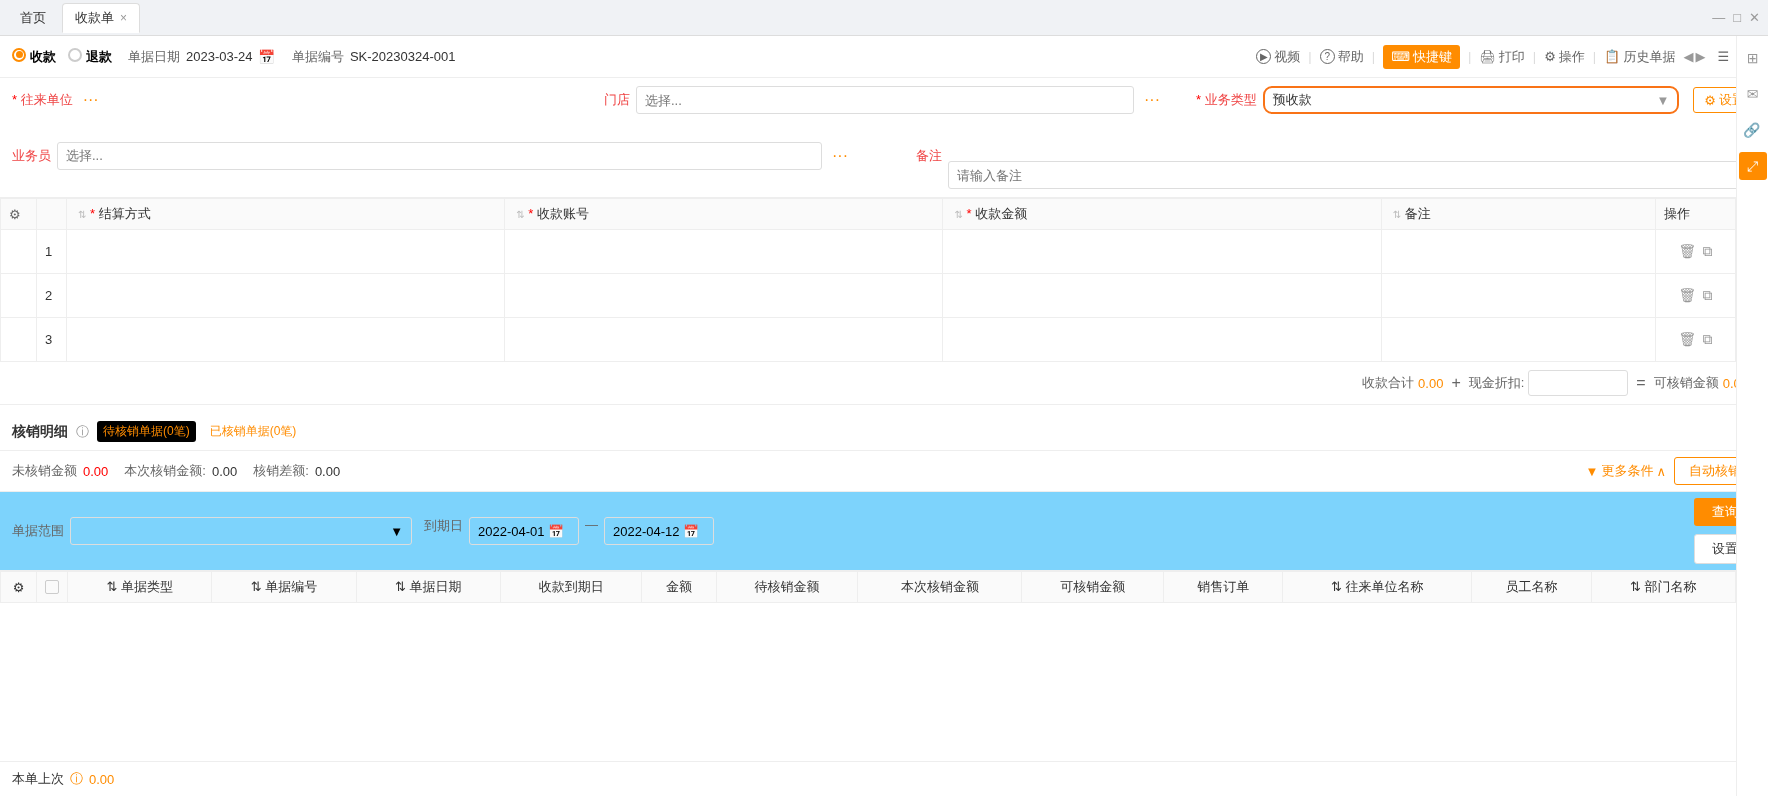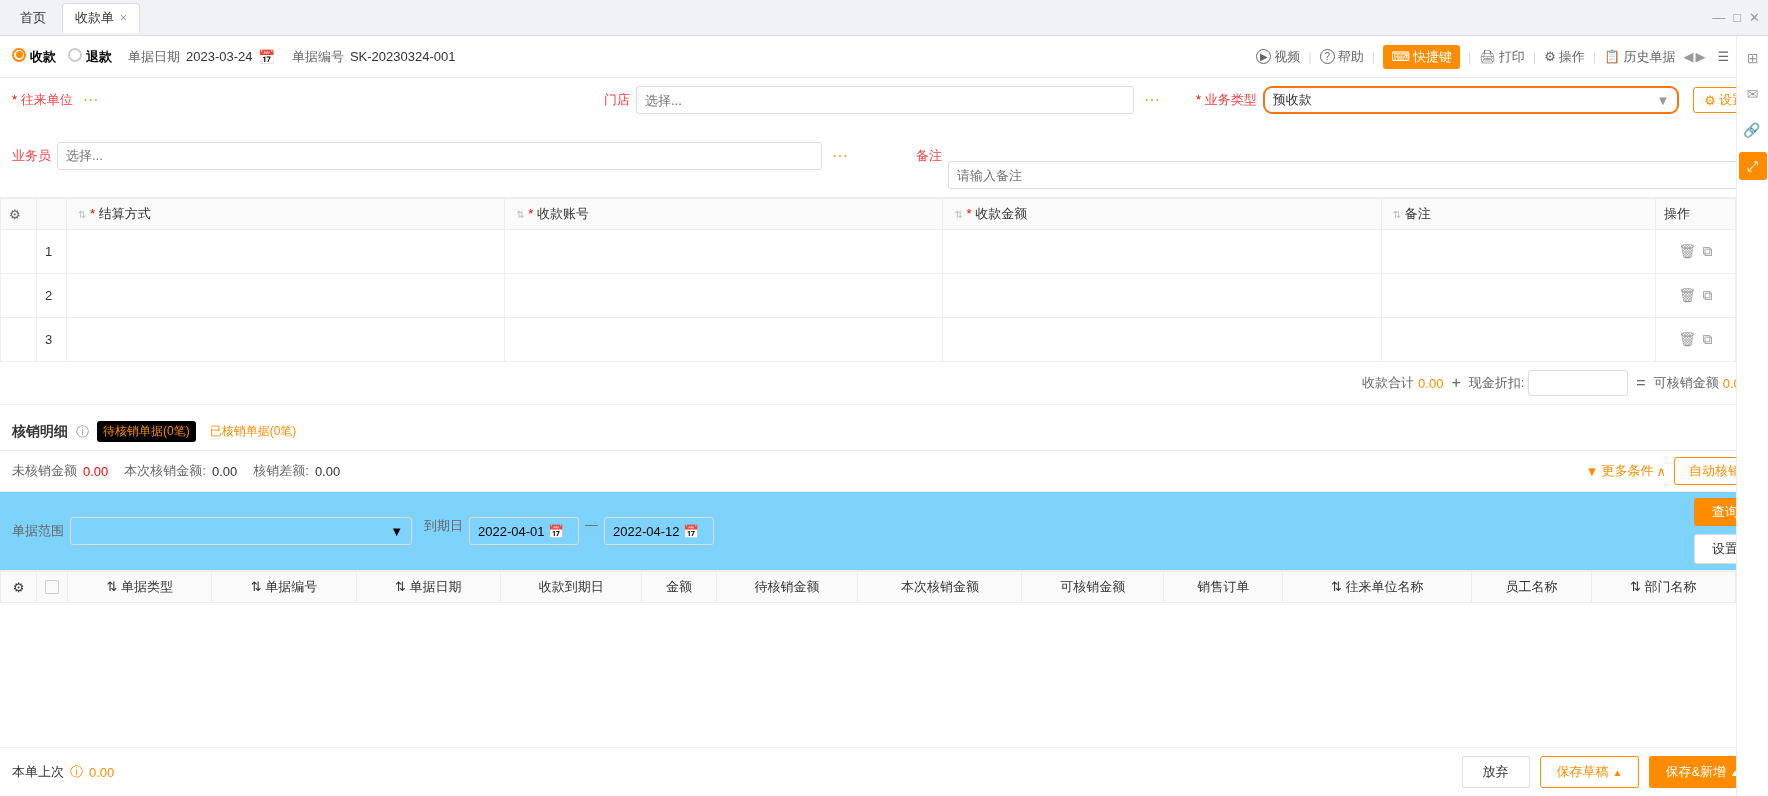--- a/index.html
+++ b/index.html
@@ -474,26 +474,15 @@
       </table>
     </div>
   </div>
 
   <div class="footer" style="position:absolute; bottom:0; left:0; right:0; background:#fff; border-top:1px solid #eee; z-index:5;">
     <div class="footer-info">
       <span>本单上次</span>
       <span class="footer-info-icon">ⓘ</span>
       <span style="color:#ff8c00; font-weight:500;">0.00</span>
     </div>
-    <div class="footer-actions">
-      <button class="btn-abandon">放弃</button>
-      <button class="btn-save-draft">
-        <span>保存草稿</span>
-        <span class="btn-arrow">▲</span>
-      </button>
-      <button class="btn-save-new">
-        <span>保存&amp;新增</span>
-        <span class="btn-arrow">▲</span>
-      </button>
-    </div>
   </div>
 
 </div>
 
 </body></html>

